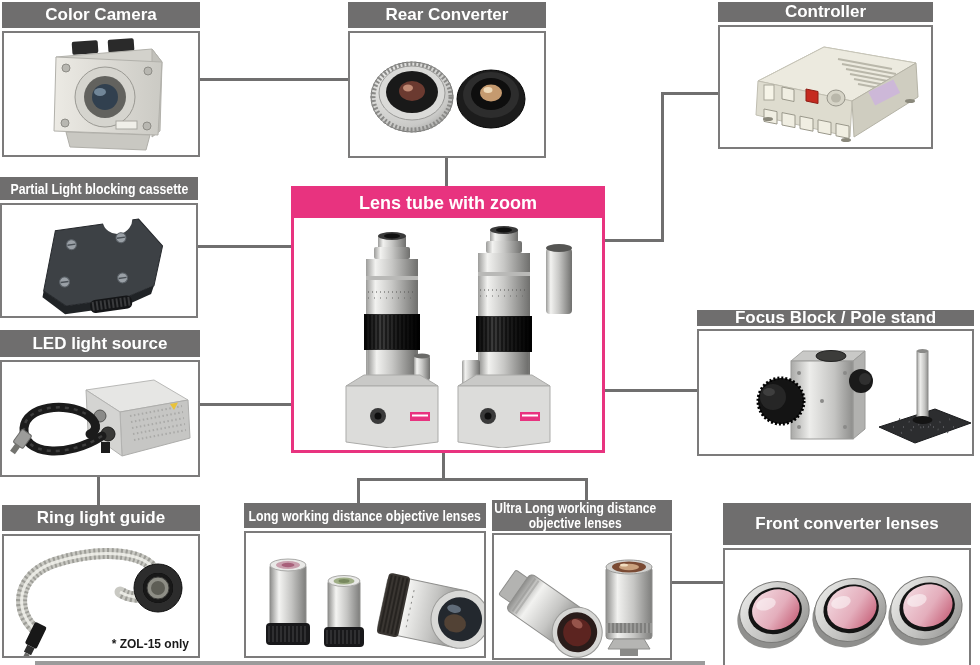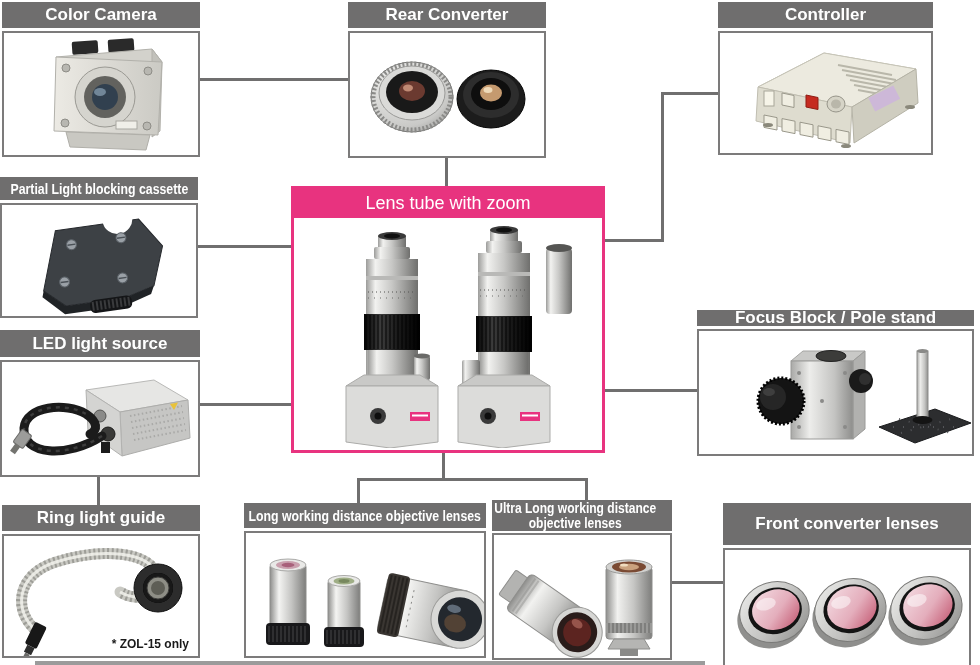--- a/index.html
+++ b/index.html
@@ -7,21 +7,21 @@
          font-family:"Liberation Sans",sans-serif;border-radius:6px;}
   .node{position:absolute;}
   .hd{background:var(--header-bg,#6f6e6e);color:#fff;font-weight:bold;font-size:17px;
       display:flex;align-items:center;justify-content:center;overflow:hidden;text-align:center;}
   .bd{background:#fff;border:2px solid var(--box-border,#7c7b7b);margin-top:3px;position:relative;
       display:flex;align-items:center;justify-content:center;box-sizing:border-box;}
   .bd svg{display:block;}
   .cond{display:block;white-space:nowrap;transform:scaleX(0.82);transform-origin:50% 50%;font-size:15px;}
   .cond2{display:block;transform:scaleX(0.86);transform-origin:50% 50%;font-size:14px;line-height:1.05;width:116%;margin-left:-8%;}
   .pinkbox{position:absolute;border:3px solid var(--accent-pink,#e8337f);background:#fff;box-sizing:border-box;}
-  .pinkbox .phd{background:var(--accent-pink,#e8337f);color:#fff;font-weight:normal;font-size:18px;
+  .pinkbox .phd{background:var(--accent-pink,#e8337f);color:#fff;font-weight:bold;font-size:18px;
       display:flex;align-items:center;justify-content:center;}
   .pinkbox .pbd{position:relative;display:flex;align-items:center;justify-content:center;}
   .line{position:absolute;background:var(--line-gray,#706f6f);}
   .note{position:absolute;right:9px;bottom:5px;font-size:12px;font-weight:bold;color:#1a1a1a;}
   .strip{position:absolute;background:#9b9b9b;}
 </style>
 </head>
 <body>
 
 <div class="stage">
@@ -95,21 +95,21 @@
         <ellipse cx="141" cy="66" rx="34" ry="29" fill="#1c1c1c" stroke="#060606"></ellipse>
         <ellipse cx="141" cy="62" rx="28" ry="23" fill="#2d2d2d"></ellipse>
         <ellipse cx="141" cy="61" rx="20" ry="16" fill="#0e0e0e"></ellipse>
         <ellipse cx="141" cy="60" rx="11" ry="8.5" fill="#c59a6f"></ellipse>
         <ellipse cx="138" cy="57" rx="4.5" ry="3" fill="#eed9b8"></ellipse>
       </svg>
     </div>
   </div>
 
   <div class="node" style="left:718px;top:2px;width:215px">
-    <div class="hd" style="height:26px">
+    <div class="hd" style="height:20px">
         <span>Controller</span>
       </div>
     <div class="bd" style="height:124px">
       <svg width="211" height="120" viewBox="0 0 211 120">
         <polygon points="38,54 104,20 196,36 132,74" fill="#ecead f" stroke="#c7c5b8"></polygon>
         <polygon points="38,54 104,20 196,36 132,74" fill="#eceadf" stroke="#c7c5b8"></polygon>
         <g stroke="#b9b7aa" stroke-width="2">
           <line x1="118" y1="32" x2="172" y2="42"></line>
             <line x1="122" y1="37" x2="176" y2="47"></line>
           <line x1="126" y1="42" x2="180" y2="52"></line>

